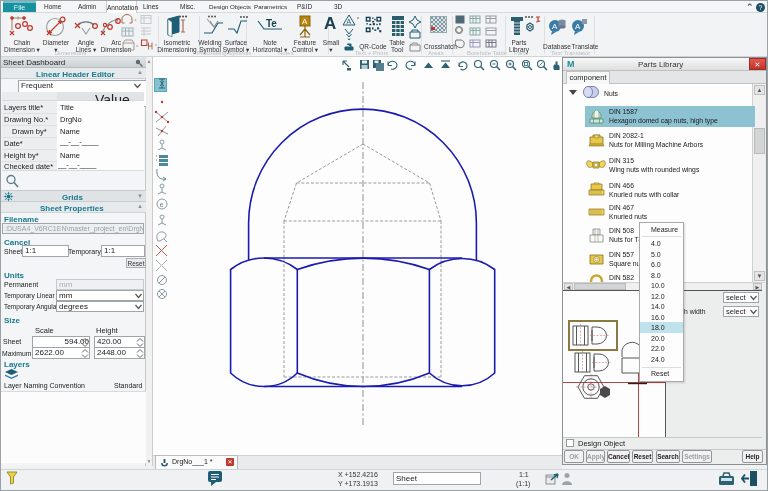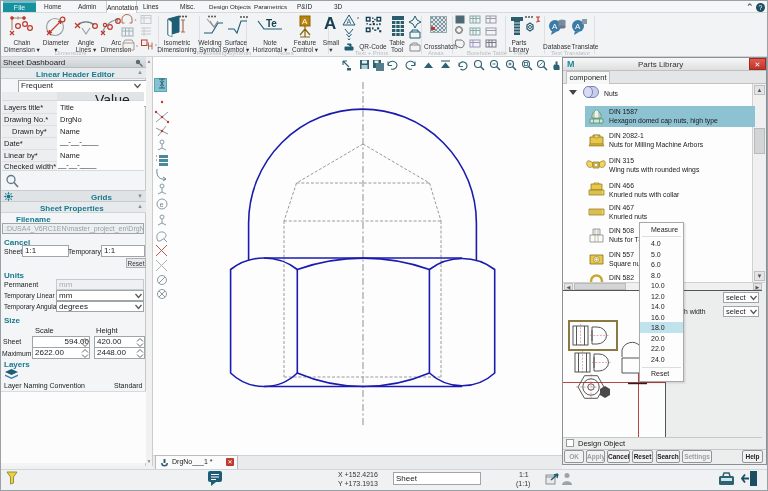--- a/index.html
+++ b/index.html
@@ -362,53 +362,53 @@
 <div class="abs" style="left:2px;top:101px;width:55px;height:70px;background:#eceef0;"></div>
 <div class="abs" style="left:57px;top:101px;width:87px;height:70px;background:#fdfdfd;"></div>
 <div class="lbl8" style="left:4px;top:103px;">Layers title*</div>
 <div class="lbl8" style="left:60px;top:103px;">Title</div>
 <div class="lbl8" style="left:4px;top:115px;">Drawing No.*</div>
 <div class="lbl8" style="left:60px;top:115px;">DrgNo</div>
 <div class="lbl8" style="left:4px;top:127px;margin-left:8px;">Drawn by*</div>
 <div class="lbl8" style="left:60px;top:127px;">Name</div>
 <div class="lbl8" style="left:4px;top:139px;">Date*</div>
 <div class="lbl8" style="left:60px;top:137px;">__-__-____</div>
-<div class="lbl8" style="left:4px;top:151px;">Linear by*</div>
+<div class="lbl8" style="left:4px;top:151px;">Height by*</div>
 <div class="lbl8" style="left:60px;top:151px;">Name</div>
-<div class="lbl8" style="left:4px;top:162px;">Checked width*</div>
+<div class="lbl8" style="left:4px;top:162px;">Checked date*</div>
 <div class="lbl8" style="left:58px;top:160px;">__-__-____</div>
 <div class="abs" style="left:2px;top:101px;width:142px;height:70px;border-bottom:1px solid #d7dadc;"></div>
 
 <div class="abs" style="left:2px;top:113px;width:55px;height:1px;background:#dddfe1;"></div>
 <div class="abs" style="left:2px;top:125px;width:55px;height:1px;background:#dddfe1;"></div>
 <div class="abs" style="left:2px;top:137px;width:55px;height:1px;background:#dddfe1;"></div>
 <div class="abs" style="left:2px;top:149px;width:55px;height:1px;background:#dddfe1;"></div>
 <div class="abs" style="left:2px;top:161px;width:55px;height:1px;background:#dddfe1;"></div>
 
 <svg class="abs" style="left:5px;top:174px;" width="14" height="14" viewBox="0 0 14 14">
  <circle cx="6" cy="5.5" r="4" stroke="#5a7a8a" fill="none" stroke-width="1.3"></circle>
  <path d="M9 8.5 L13 13" stroke="#5a7a8a" stroke-width="1.6"></path>
 </svg>
 
 <div class="abs" style="left:0;top:190px;width:146px;height:12px;background:#dfe3e5;border-top:1px solid #c8cccf;border-bottom:1px solid #c8cccf;">
- <span class="shead" style="position:absolute;left:62px;top:2px;margin-left:29px;">Grids</span>
+ <span class="shead" style="position:absolute;left:62px;top:2px;">Grids</span>
  <span style="position:absolute;right:3px;top:2px;font-size:6px;color:#8a9094;">▼</span>
 </div>
 <svg class="abs" style="left:3px;top:191px;" width="11" height="11" viewBox="0 0 11 11">
  <g fill="#17798e">
       <circle cx="5.5" cy="5.5" r="2"></circle>
       <path d="M5.5 0.5 L6.5 3 L4.5 3 Z M5.5 10.5 L6.5 8 L4.5 8 Z M0.5 5.5 L3 4.5 L3 6.5 Z M10.5 5.5 L8 4.5 L8 6.5 Z M1.8 1.8 L4 3 L3 4 Z M9.2 1.8 L7 3 L8 4 Z M1.8 9.2 L4 8 L3 7 Z M9.2 9.2 L7 8 L8 7 Z"></path>
     </g>
 </svg>
 
 <div class="abs" style="left:0;top:202px;width:146px;height:11px;background:#e7eaec;border-bottom:1px solid #d0d4d6;">
  <span class="shead" style="position:absolute;left:40px;top:1.5px;">Sheet Properties</span>
  <span style="position:absolute;right:3px;top:1px;font-size:6px;color:#8a9094;">▲</span>
 </div>
-<div class="shead" style="left:16px;top:215px;">Filename</div>
+<div class="shead" style="left:4px;top:215px;">Filename</div>
 <div class="inp" style="left:2px;top:223px;width:142px;height:11px;background:#eceff0;color:#9aa0a4;font-size:7px;">:DUSA4_V6RC1EN\master_project_en\DrgNo___1.she</div>
 <div class="shead" style="left:4px;top:238px;">Cancel</div>
 <div class="lbl8" style="left:4px;top:248px;font-size:7px;">Sheet</div>
 <div class="inp" style="left:22px;top:245px;width:47px;height:12px;">1:1</div>
 <div class="lbl8" style="left:68px;top:248px;font-size:7px;">Temporary</div>
 <div class="inp" style="left:101px;top:245px;width:44px;height:12px;">1:1</div>
 <div class="abs" style="left:126px;top:258px;width:20px;height:10px;background:#e8eaec;border:1px solid #aab0b4;font-size:6.5px;color:#333;text-align:center;line-height:9px;">Reset</div>
 <div class="shead" style="left:4px;top:271px;">Units</div>
 <div class="lbl8" style="left:4px;top:281px;font-size:7px;">Permanent</div>
 <div class="inp" style="left:56px;top:279px;width:88px;height:11px;background:#eef0f1;color:#a8aeb2;border-color:#c5cace;">mm</div>

